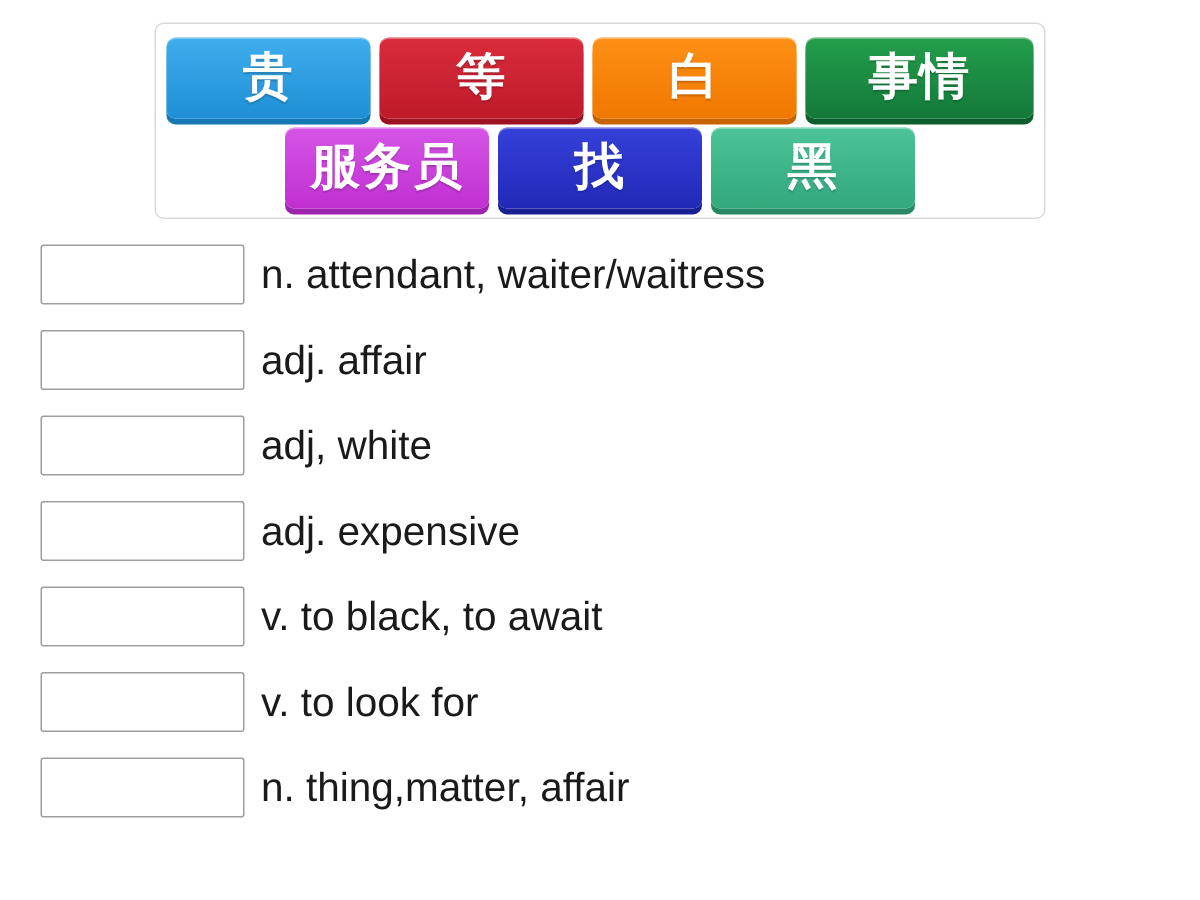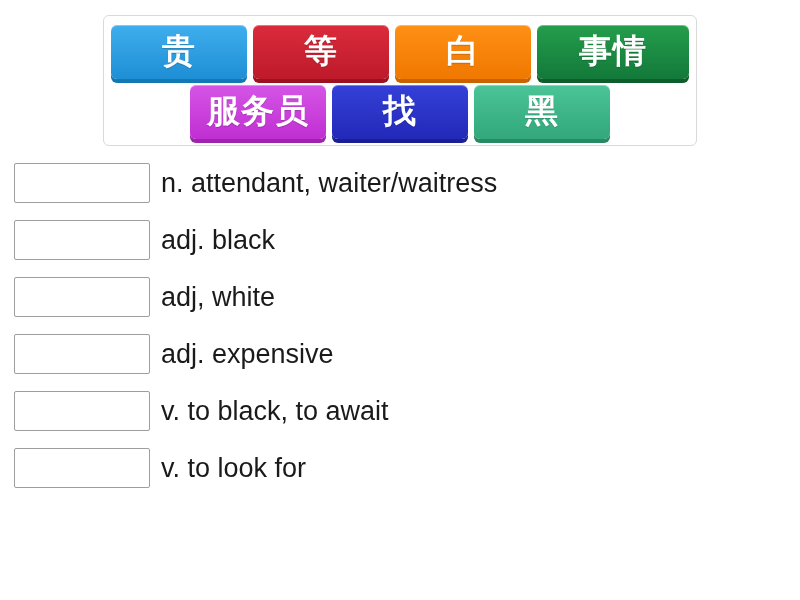--- a/index.html
+++ b/index.html
@@ -62,21 +62,21 @@
   #answer-list{
     position:absolute;
     left:0; top:163px;
     width:800px;
   }
   .answer-row{
     display:flex;
     align-items:center;
     height:40px;
     margin-bottom:17px;
-    padding-left:14px;
+    padding-left:27px;
     box-sizing:border-box;
   }
   .drop-box{
     width:136px;
     height:40px;
     flex:0 0 136px;
     background:#ffffff;
     border:1px solid #9e9e9e;
     border-radius:2px;
     box-sizing:border-box;
@@ -123,31 +123,35 @@
     </div>
 </div>
 
 <div id="answer-list">
     <div class="answer-row">
       <div class="drop-box"></div>
       <div class="answer-text">n. attendant, waiter/waitress</div>
     </div>
     <div class="answer-row">
       <div class="drop-box"></div>
-      <div class="answer-text">adj. black</div>
+      <div class="answer-text">adj. affair</div>
     </div>
     <div class="answer-row">
       <div class="drop-box"></div>
       <div class="answer-text">adj, white</div>
     </div>
     <div class="answer-row">
       <div class="drop-box"></div>
       <div class="answer-text">adj. expensive</div>
     </div>
     <div class="answer-row">
       <div class="drop-box"></div>
       <div class="answer-text">v. to black, to await</div>
     </div>
     <div class="answer-row">
       <div class="drop-box"></div>
       <div class="answer-text">v. to look for</div>
     </div>
+    <div class="answer-row">
+      <div class="drop-box"></div>
+      <div class="answer-text">n. thing,matter, affair</div>
+    </div>
   </div>
 
 </body></html>

